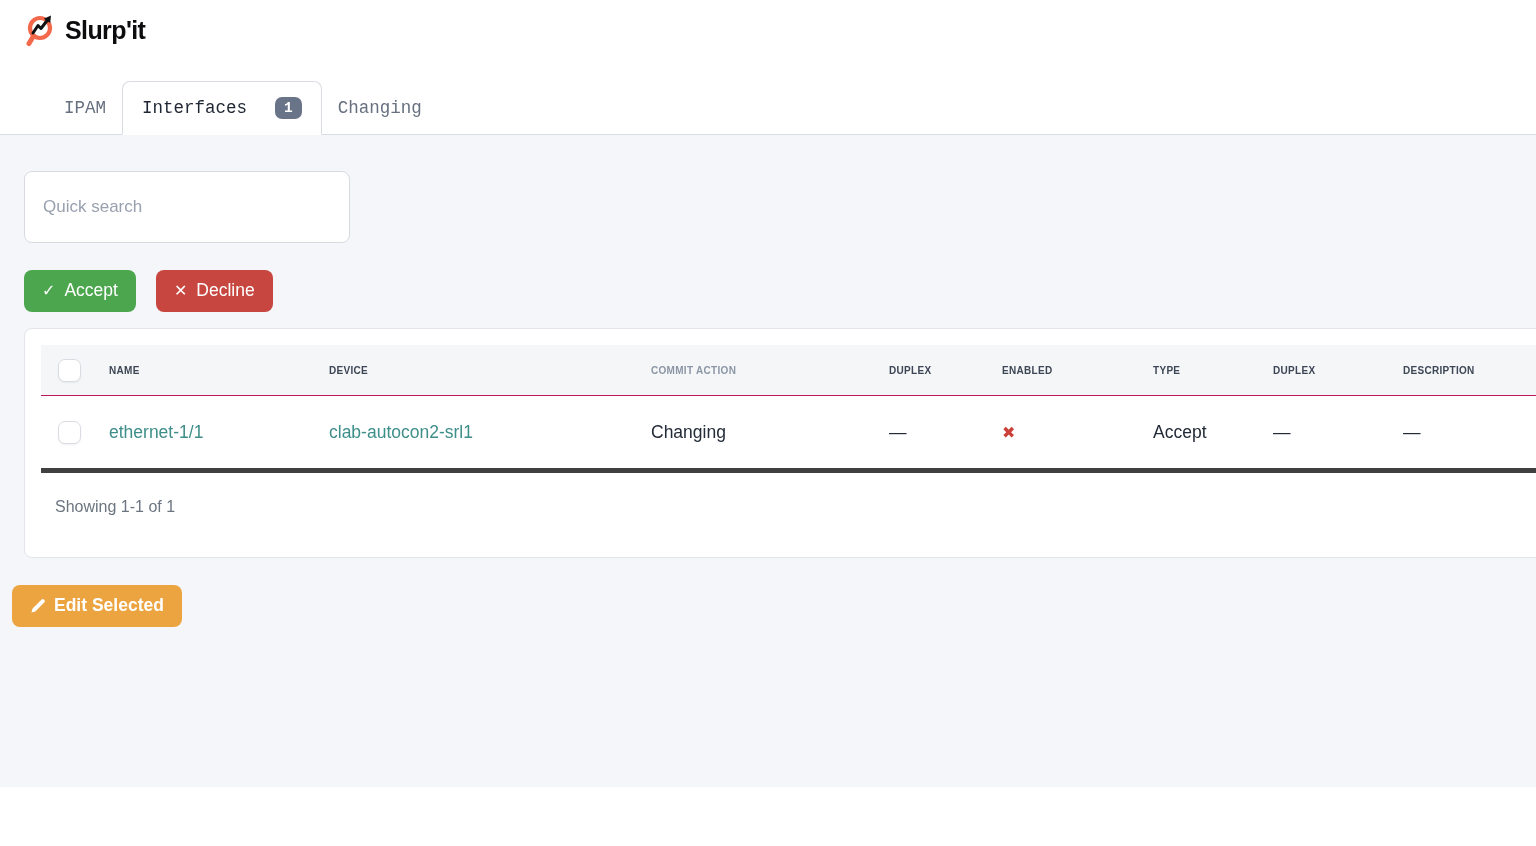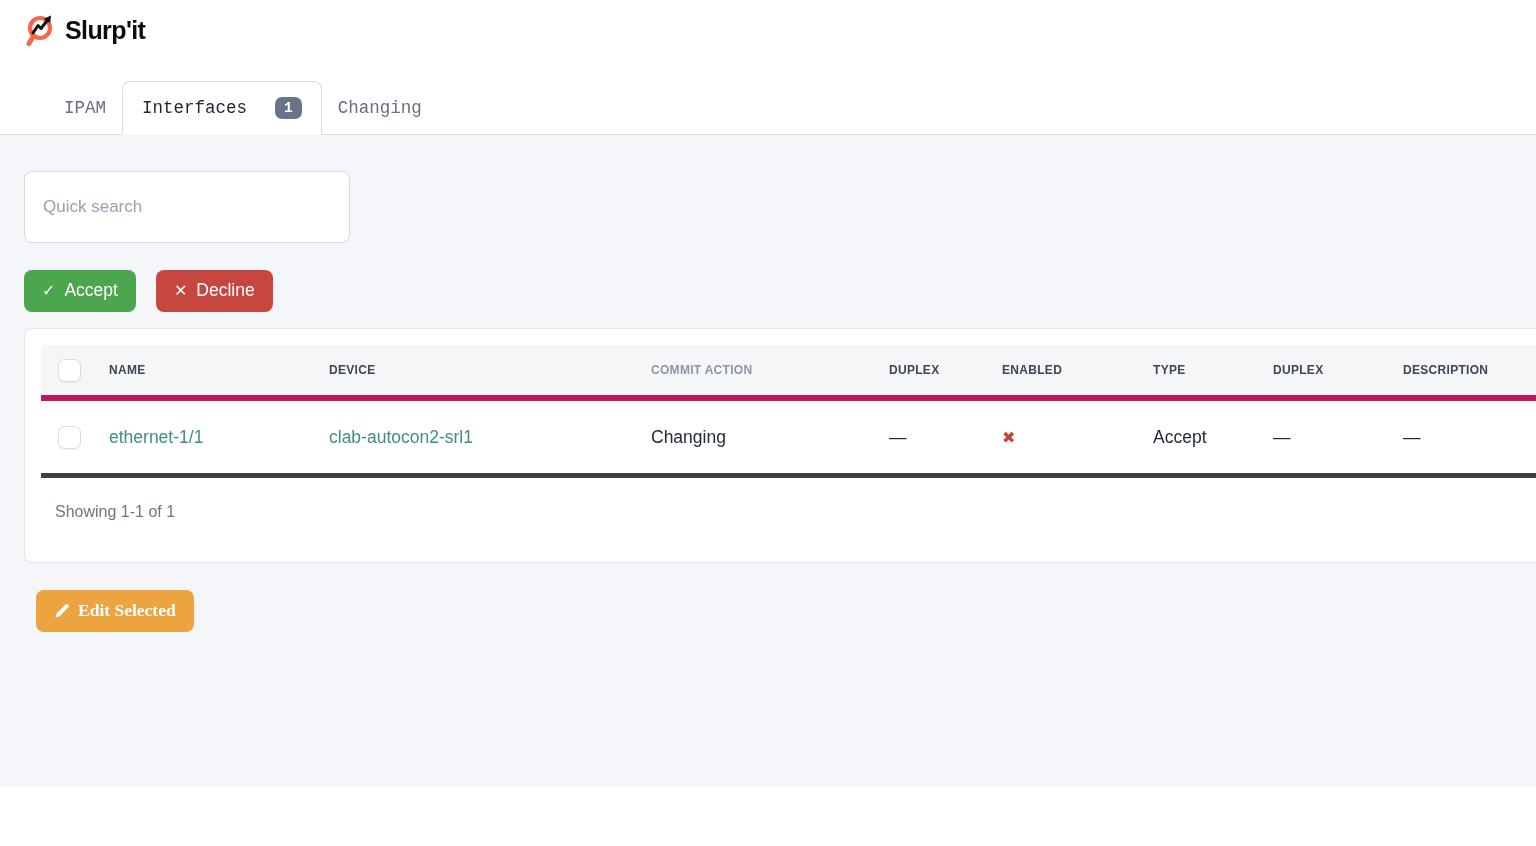--- a/index.html
+++ b/index.html
@@ -50,33 +50,33 @@
 
   .btn-row { margin:27px 0 0 24px; display:flex; gap:20px; }
   .btn {
     display:inline-flex; align-items:center; gap:9px; border:none;
     border-radius:8px; height:42px; padding:0 18px; font-size:17.5px;
     font-weight:500; color:#fff; cursor:pointer; font-family:inherit; line-height:1;
   }
   .btn .btn-ic { font-size:16px; line-height:1; }
   .btn-green { background:#4ca64e; }
   .btn-red { background:#c7463f; }
-  .btn-orange { background:#eba43f; font-weight:600; margin:27px 0 0 36px;font-family:Liberation Serif, serif; }
+  .btn-orange { background:#eba43f; font-weight:600; margin:27px 0 0 12px; }
 
   
   .card {
     margin:16px 0 0 24px; width:1560px; box-sizing:border-box;
     background:#fff; border:1px solid #e2e5ea; border-radius:8px;
     padding:16px 0 40px 16px; overflow:hidden;
   }
   table.recon { border-collapse:collapse; table-layout:fixed; width:1582px; }
   .recon th {
     background:#f4f6f8; height:50px; text-align:left; padding:0;
-    font-size:12px; font-weight:700; letter-spacing:0.3px; color:#3d4654;
-    border-bottom:6px solid #be185d;
+    font-size:10px; font-weight:700; letter-spacing:0.3px; color:#3d4654;
+    border-bottom:1px solid #be185d;
   }
   .recon th.muted { color:#8c96a5; }
   .recon td {
     height:72px; padding:0; font-size:17.5px; color:#222b38;
     border-bottom:5px solid #404040; vertical-align:middle;
   }
   .cb-cell { padding-left:17px !important; }
   .checkbox {
     display:inline-block; width:23px; height:23px; box-sizing:border-box;
     border:1px solid #d9dde3; border-radius:7px; background:#fff;

